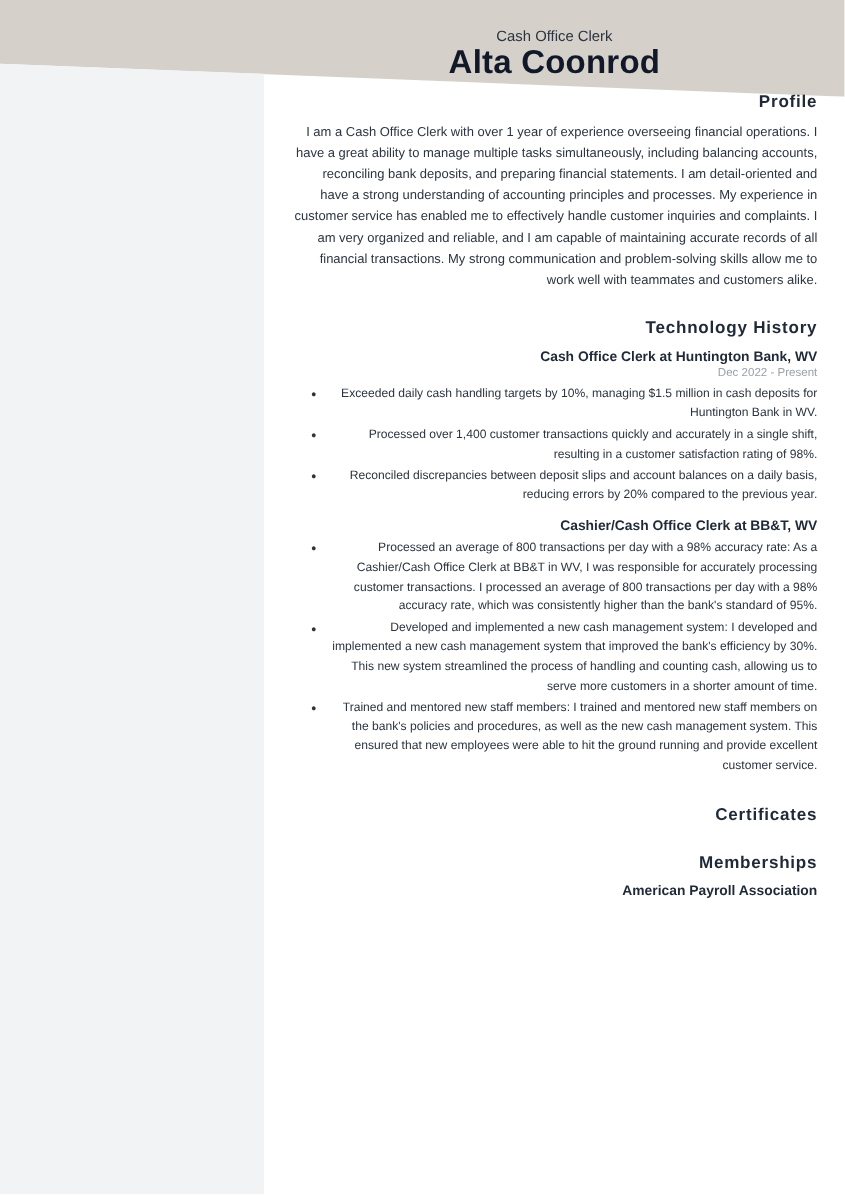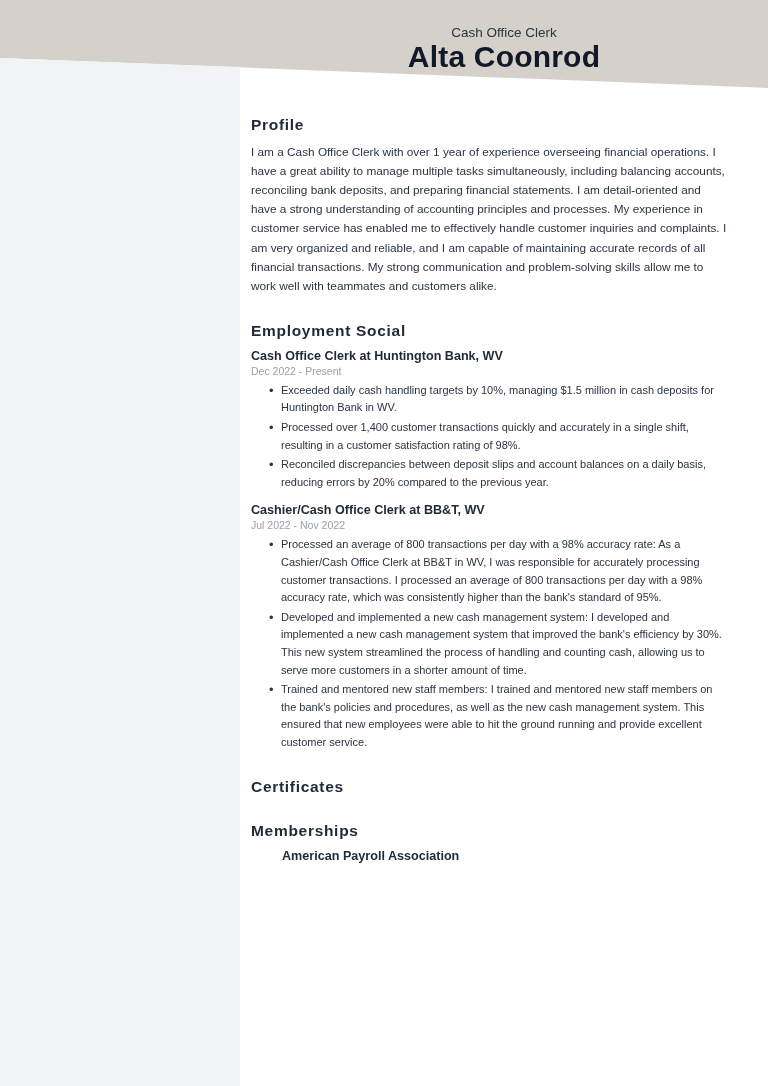--- a/index.html
+++ b/index.html
@@ -144,24 +144,25 @@
 
   .hobby {
     font-size: 11.5px;
     color: #2b3440;
     line-height: 1.95;
   }
 
   
   #main {
     position: absolute;
-    left: 251px; top: 0;
+    left: 265px; top: 0;
     width: 478px;
     z-index: 2;
-    padding-top: 116px;
+    padding-top: 84px;
+    text-align: right;
   }
   .main-h {
     font-size: 15.5px;
     font-weight: bold;
     letter-spacing: 0.7px;
     color: #1f2937;
     margin-bottom: 9px;
   }
   .para {
     font-size: 11.8px;
@@ -341,34 +342,33 @@
 </div>
 
 <div id="main">
 
   <div class="block">
     <div class="main-h">Profile</div>
     <div class="para">I am a Cash Office Clerk with over 1 year of experience overseeing financial operations. I have a great ability to manage multiple tasks simultaneously, including balancing accounts, reconciling bank deposits, and preparing financial statements. I am detail-oriented and have a strong understanding of accounting principles and processes. My experience in customer service has enabled me to effectively handle customer inquiries and complaints. I am very organized and reliable, and I am capable of maintaining accurate records of all financial transactions. My strong communication and problem-solving skills allow me to work well with teammates and customers alike.</div>
   </div>
 
   <div class="block">
-    <div class="main-h">Employment Social</div>
+    <div class="main-h">Technology History</div>
     <div id="jobs-list">
         <div class="job">
           <div class="job-title">Cash Office Clerk at Huntington Bank, WV</div>
           <div class="meta">Dec 2022 - Present</div>
           <ul class="bullets">
             <li>Exceeded daily cash handling targets by 10%, managing $1.5 million in cash deposits for Huntington Bank in WV.</li>
             <li>Processed over 1,400 customer transactions quickly and accurately in a single shift, resulting in a customer satisfaction rating of 98%.</li>
             <li>Reconciled discrepancies between deposit slips and account balances on a daily basis, reducing errors by 20% compared to the previous year.</li>
           </ul>
         </div>
         <div class="job">
           <div class="job-title">Cashier/Cash Office Clerk at BB&amp;T, WV</div>
-          <div class="meta">Jul 2022 - Nov 2022</div>
           <ul class="bullets">
             <li>Processed an average of 800 transactions per day with a 98% accuracy rate: As a Cashier/Cash Office Clerk at BB&amp;T in WV, I was responsible for accurately processing customer transactions. I processed an average of 800 transactions per day with a 98% accuracy rate, which was consistently higher than the bank's standard of 95%.</li>
             <li>Developed and implemented a new cash management system: I developed and implemented a new cash management system that improved the bank's efficiency by 30%. This new system streamlined the process of handling and counting cash, allowing us to serve more customers in a shorter amount of time.</li>
             <li>Trained and mentored new staff members: I trained and mentored new staff members on the bank's policies and procedures, as well as the new cash management system. This ensured that new employees were able to hit the ground running and provide excellent customer service.</li>
           </ul>
         </div>
       </div>
   </div>
 
   <div class="block">

